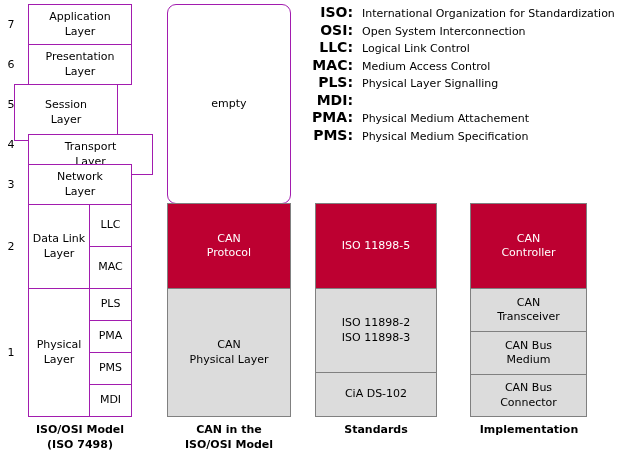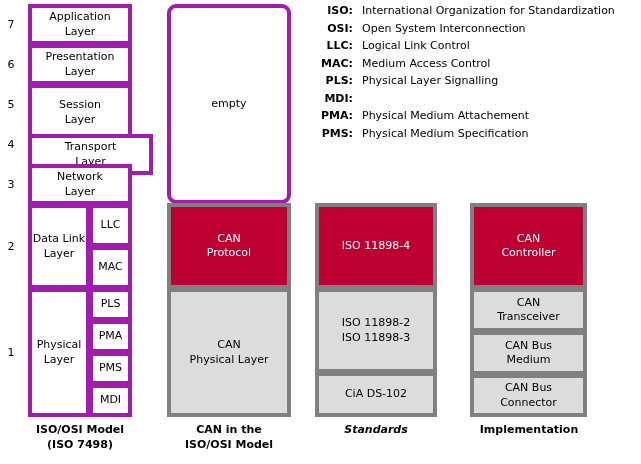--- a/index.html
+++ b/index.html
@@ -12,21 +12,21 @@
     position: relative;
     font-family: "DejaVu Sans", "Liberation Sans", sans-serif;
     font-size: 11px;
     color: #000000;
     overflow: hidden;
   }
 
   
   .cell {
     position: absolute;
-    border: 4px solid #a21caf;
+    border: 1px solid #a21caf;
     display: flex;
     align-items: center;
     justify-content: center;
     text-align: center;
     line-height: 1.28;
     background: #ffffff;
     white-space: pre-line;
   }
   .cell.red  { background: #bd0031; color: #ffffff; border-color: #808080; }
   .cell.grey { background: #dcdcdc; color: #000000; border-color: #808080; }
@@ -64,21 +64,21 @@
   }
   .legend-row {
     display: flex;
     align-items: baseline;
     height: 17.5px;
   }
   .legend-key {
     width: 54px;
     text-align: right;
     font-weight: bold;
-    font-size: 11px;
+    font-size: 14px;
     padding-right: 9px;
     color: #000000;
   }
   .legend-val {
     font-size: 11px;
     color: #000000;
   }
 </style>
 </head>
 <body>
@@ -122,21 +122,21 @@
 <div class="layer-num" style="left:0px;  top:84px;  height:40px;">5</div>
 <div class="layer-num" style="left:0px;  top:124px; height:40px;">4</div>
 <div class="layer-num" style="left:0px;  top:164px; height:40px;">3</div>
 <div class="layer-num" style="left:0px;  top:204px; height:84px;">2</div>
 <div class="layer-num" style="left:0px;  top:288px; height:128px;">1</div>
 
 <div class="cell white" style="left:28px; top:4px;   width:104px; height:41px;">Application
 Layer</div>
 <div class="cell white" style="left:28px; top:44px;  width:104px; height:41px;">Presentation
 Layer</div>
-<div class="cell white" style="left:28px; top:84px;  width:104px; height:57px;text-align:center;">Session
+<div class="cell white" style="left:14px; top:84px;  width:104px; height:57px;text-align:center;">Session
 Layer</div>
 <div class="cell white" style="left:28px; top:134px; width:125px; height:41px;">Transport
 Layer</div>
 <div class="cell white" style="left:28px; top:164px; width:104px; height:41px;">Network
 Layer</div>
 <div class="cell white" style="left:28px; top:204px; width:62px;  height:85px;">Data Link
 Layer</div>
 <div class="cell white" style="left:28px; top:288px; width:62px;  height:129px;">Physical
 Layer</div>
 
@@ -152,26 +152,26 @@
 
 <div class="cell white" style="left:167px; top:4px;   width:124px; height:200px;border-radius:9px;">empty</div>
 <div class="cell red" style="left:167px; top:203px; width:124px; height:86px;">CAN
 Protocol</div>
 <div class="cell grey" style="left:167px; top:288px; width:124px; height:129px;">CAN
 Physical Layer</div>
 
 <div class="caption" style="left:167px; top:422px; width:124px;">CAN in the
 ISO/OSI Model</div>
 
-<div class="cell red" style="left:315px; top:203px; width:122px; height:86px;">ISO 11898-4</div>
+<div class="cell red" style="left:315px; top:203px; width:122px; height:86px;">ISO 11898-5</div>
 <div class="cell grey" style="left:315px; top:288px; width:122px; height:85px;">ISO 11898-2
 ISO 11898-3</div>
 <div class="cell grey" style="left:315px; top:372px; width:122px; height:45px;">CiA DS-102</div>
 
-<div class="caption" style="left:315px; top:422px; width:122px;font-style:italic;">Standards</div>
+<div class="caption" style="left:315px; top:422px; width:122px;">Standards</div>
 
 <div class="cell red" style="left:470px; top:203px; width:117px; height:86px;">CAN
 Controller</div>
 <div class="cell grey" style="left:470px; top:288px; width:117px; height:44px;">CAN
 Transceiver</div>
 <div class="cell grey" style="left:470px; top:331px; width:117px; height:44px;">CAN Bus
 Medium</div>
 <div class="cell grey" style="left:470px; top:374px; width:117px; height:43px;">CAN Bus
 Connector</div>
 

